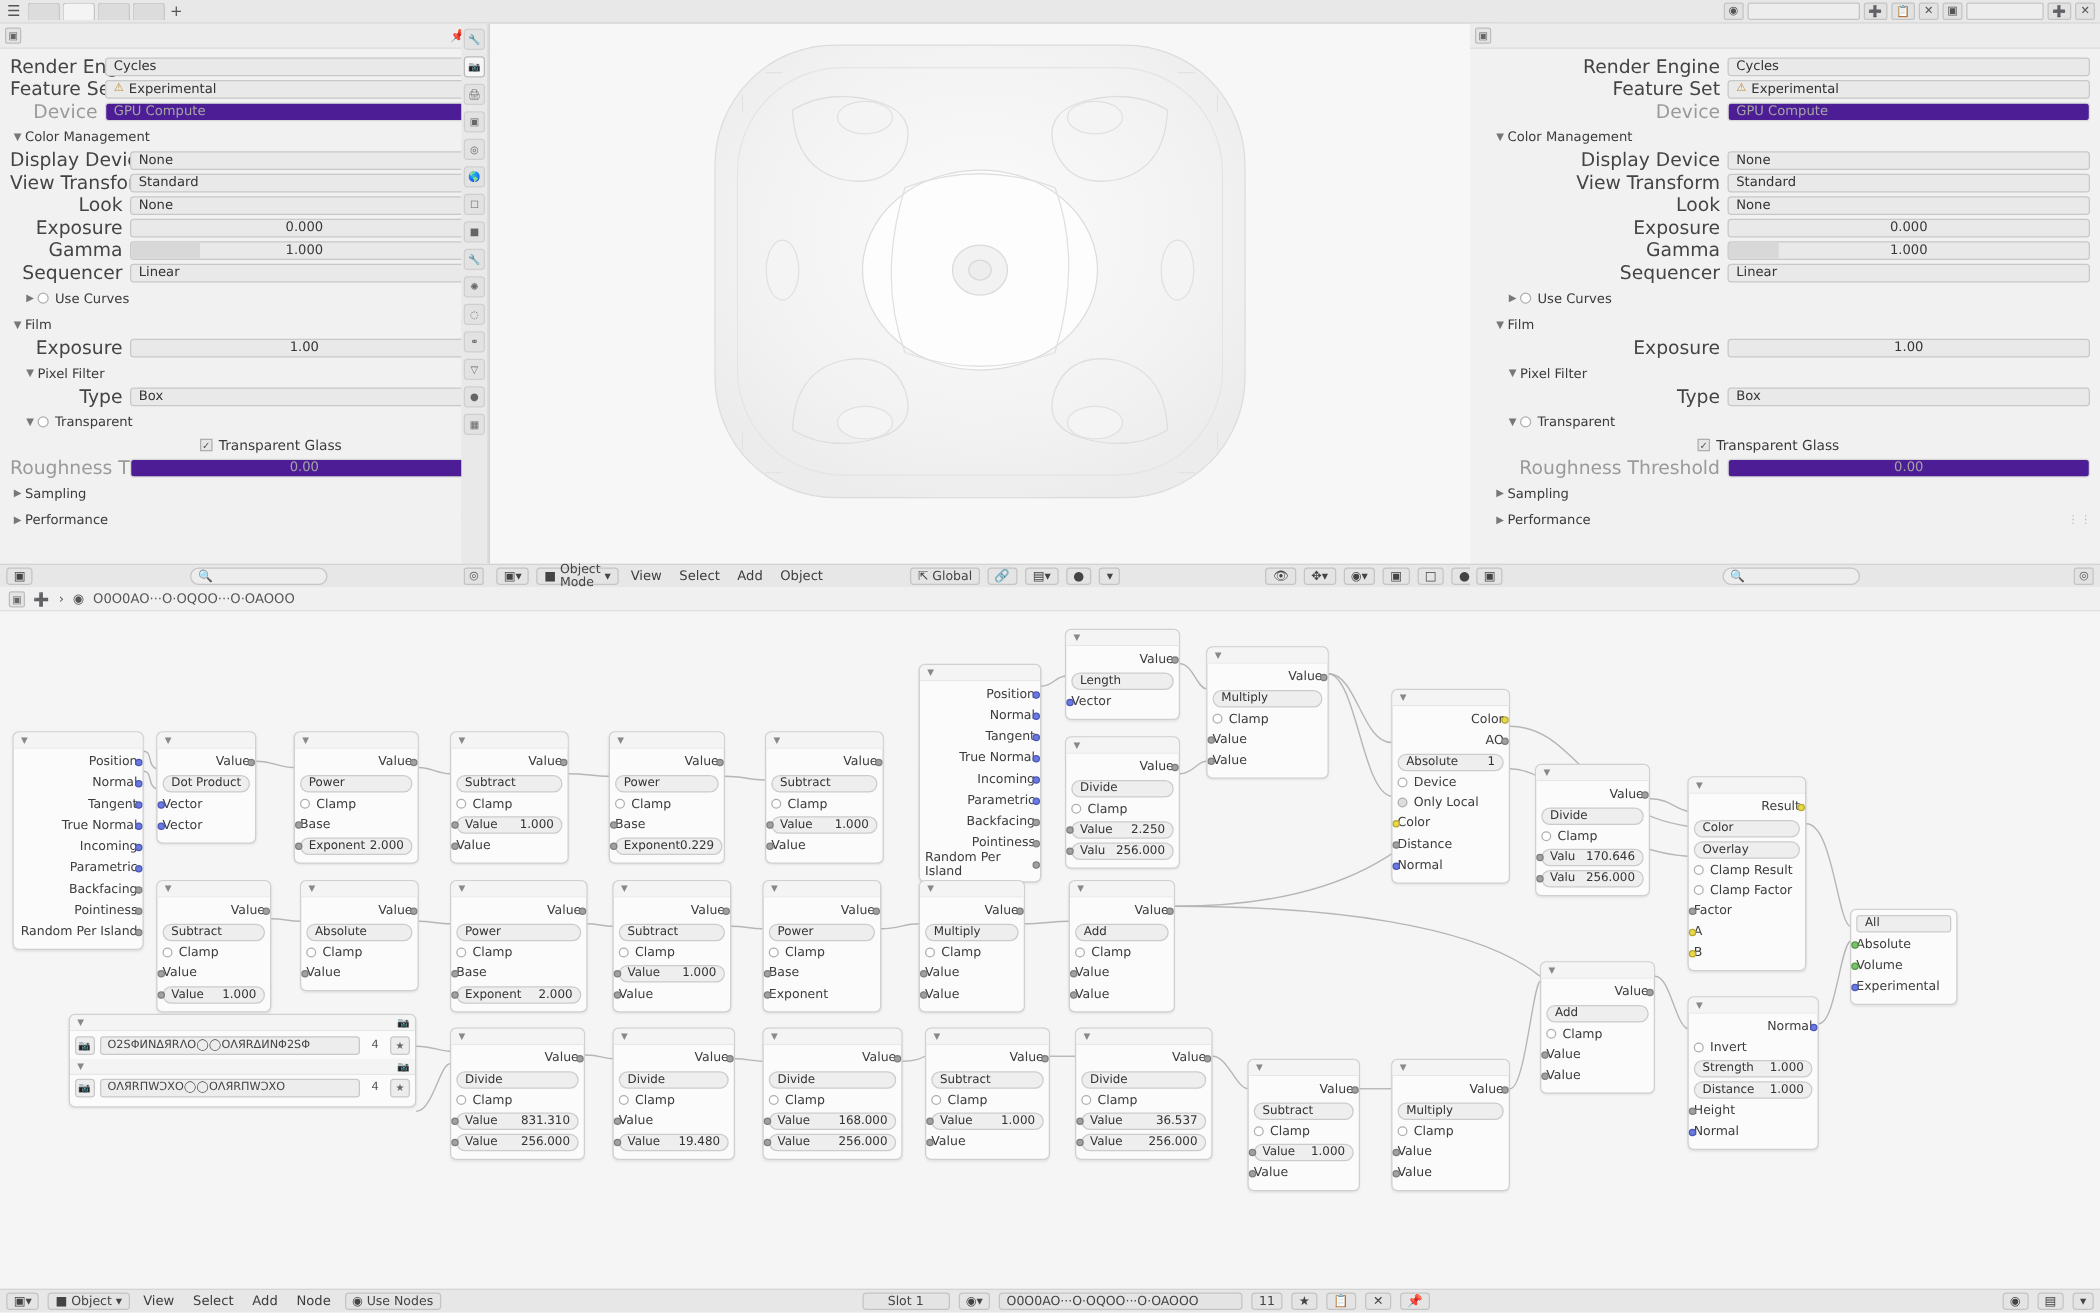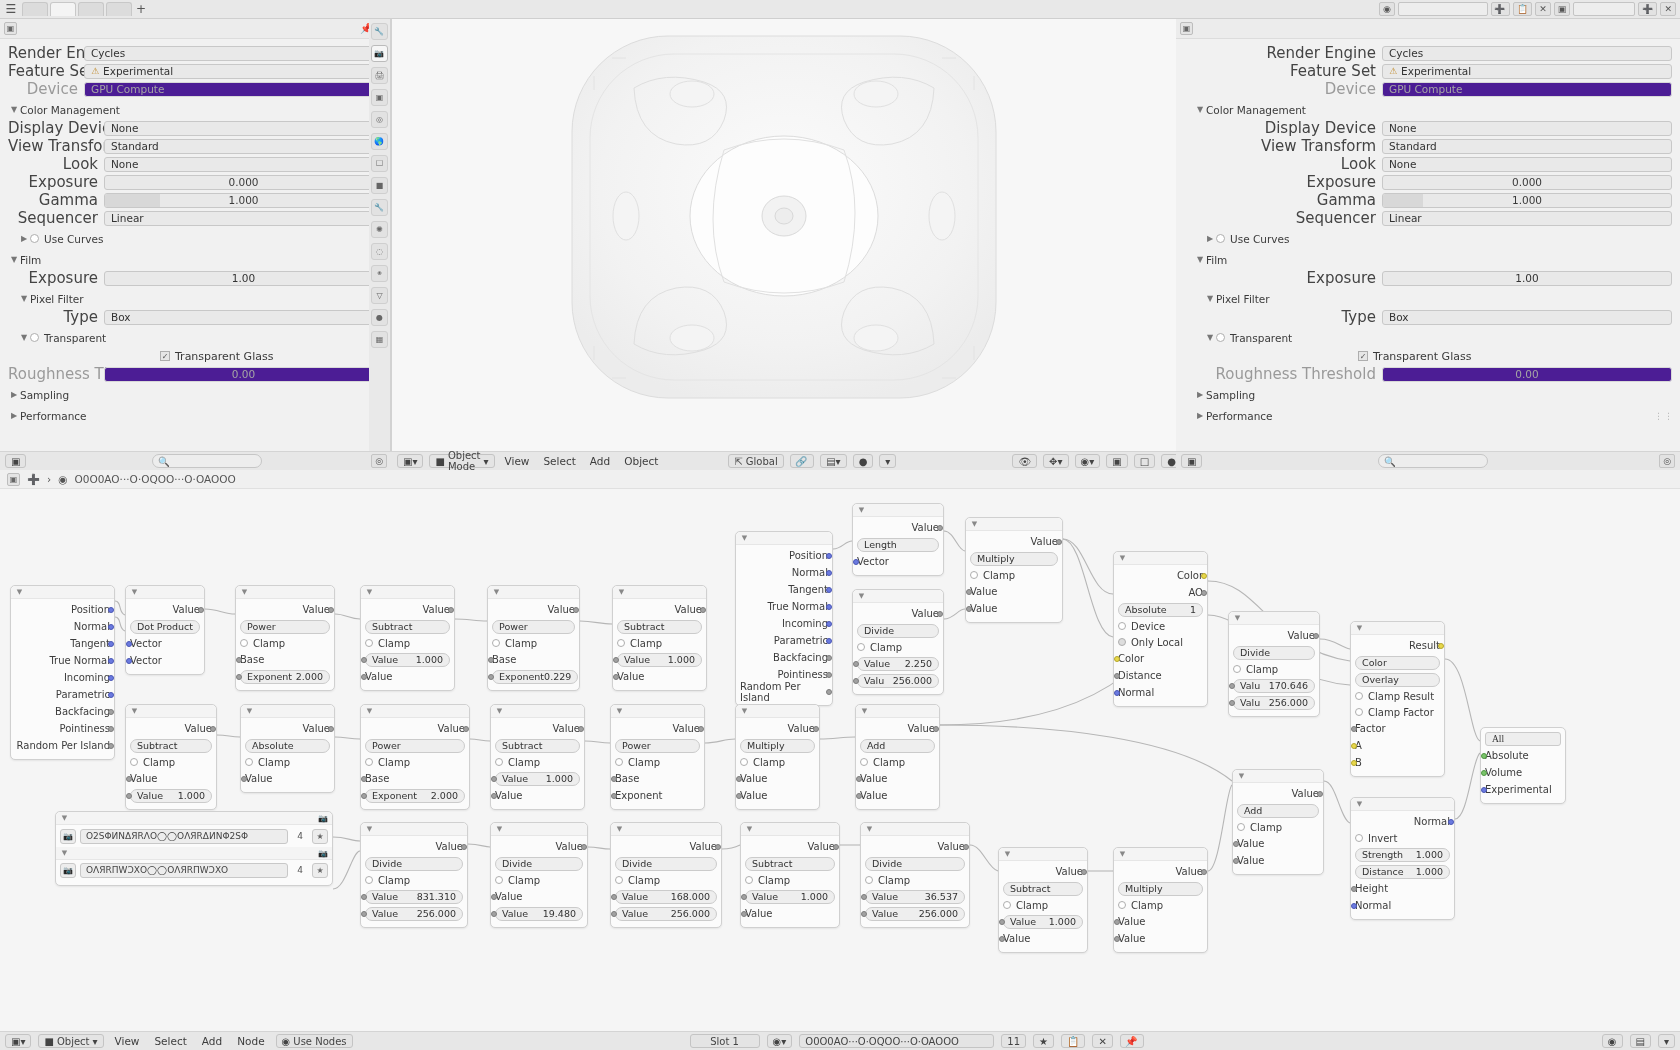--- a/index.html
+++ b/index.html
@@ -160,21 +160,21 @@
   .node-head .tri { font-size:7px; color:#888; width:9px; }
   .node-body { padding:3px 4px 4px 4px; }
   .nrow { display:flex; align-items:center; height:15px; margin-bottom:2px; position:relative; }
   .nrow.right { justify-content:flex-end; }
   .nlabel { font-size:10px; color:#3c3c3c; }
   .nfld {
     flex:1; height:14px; background:#eeeeee; border:1px solid #cbcbcb; border-radius:7px;
     display:flex; align-items:center; padding:0 6px; font-size:9.5px; color:#333;
   }
   .nfld .nv { margin-left:auto; }
-  .nfld.pill2 { border-radius:3px;font-family:Liberation Serif, serif; }
+  .nfld.pill2 { border-radius:3px; }
   .ncheck { display:flex; align-items:center; height:14px; margin-bottom:2px; font-size:10px;}
   .ncheck .radio { width:8px; height:8px; }
   .sock {
     position:absolute; width:6px; height:6px; border-radius:50%; border:1px solid #555;
   }
   .sock.in { left:-4px; }
   .sock.out { right:-4px; }
   .s-gray { background:#a1a1a1; border-color:#7d7d7d; }
   .s-yellow { background:#e8d84b; border-color:#b5a72c; }
   .s-blue { background:#6b7ae0; border-color:#4a56b5; }

